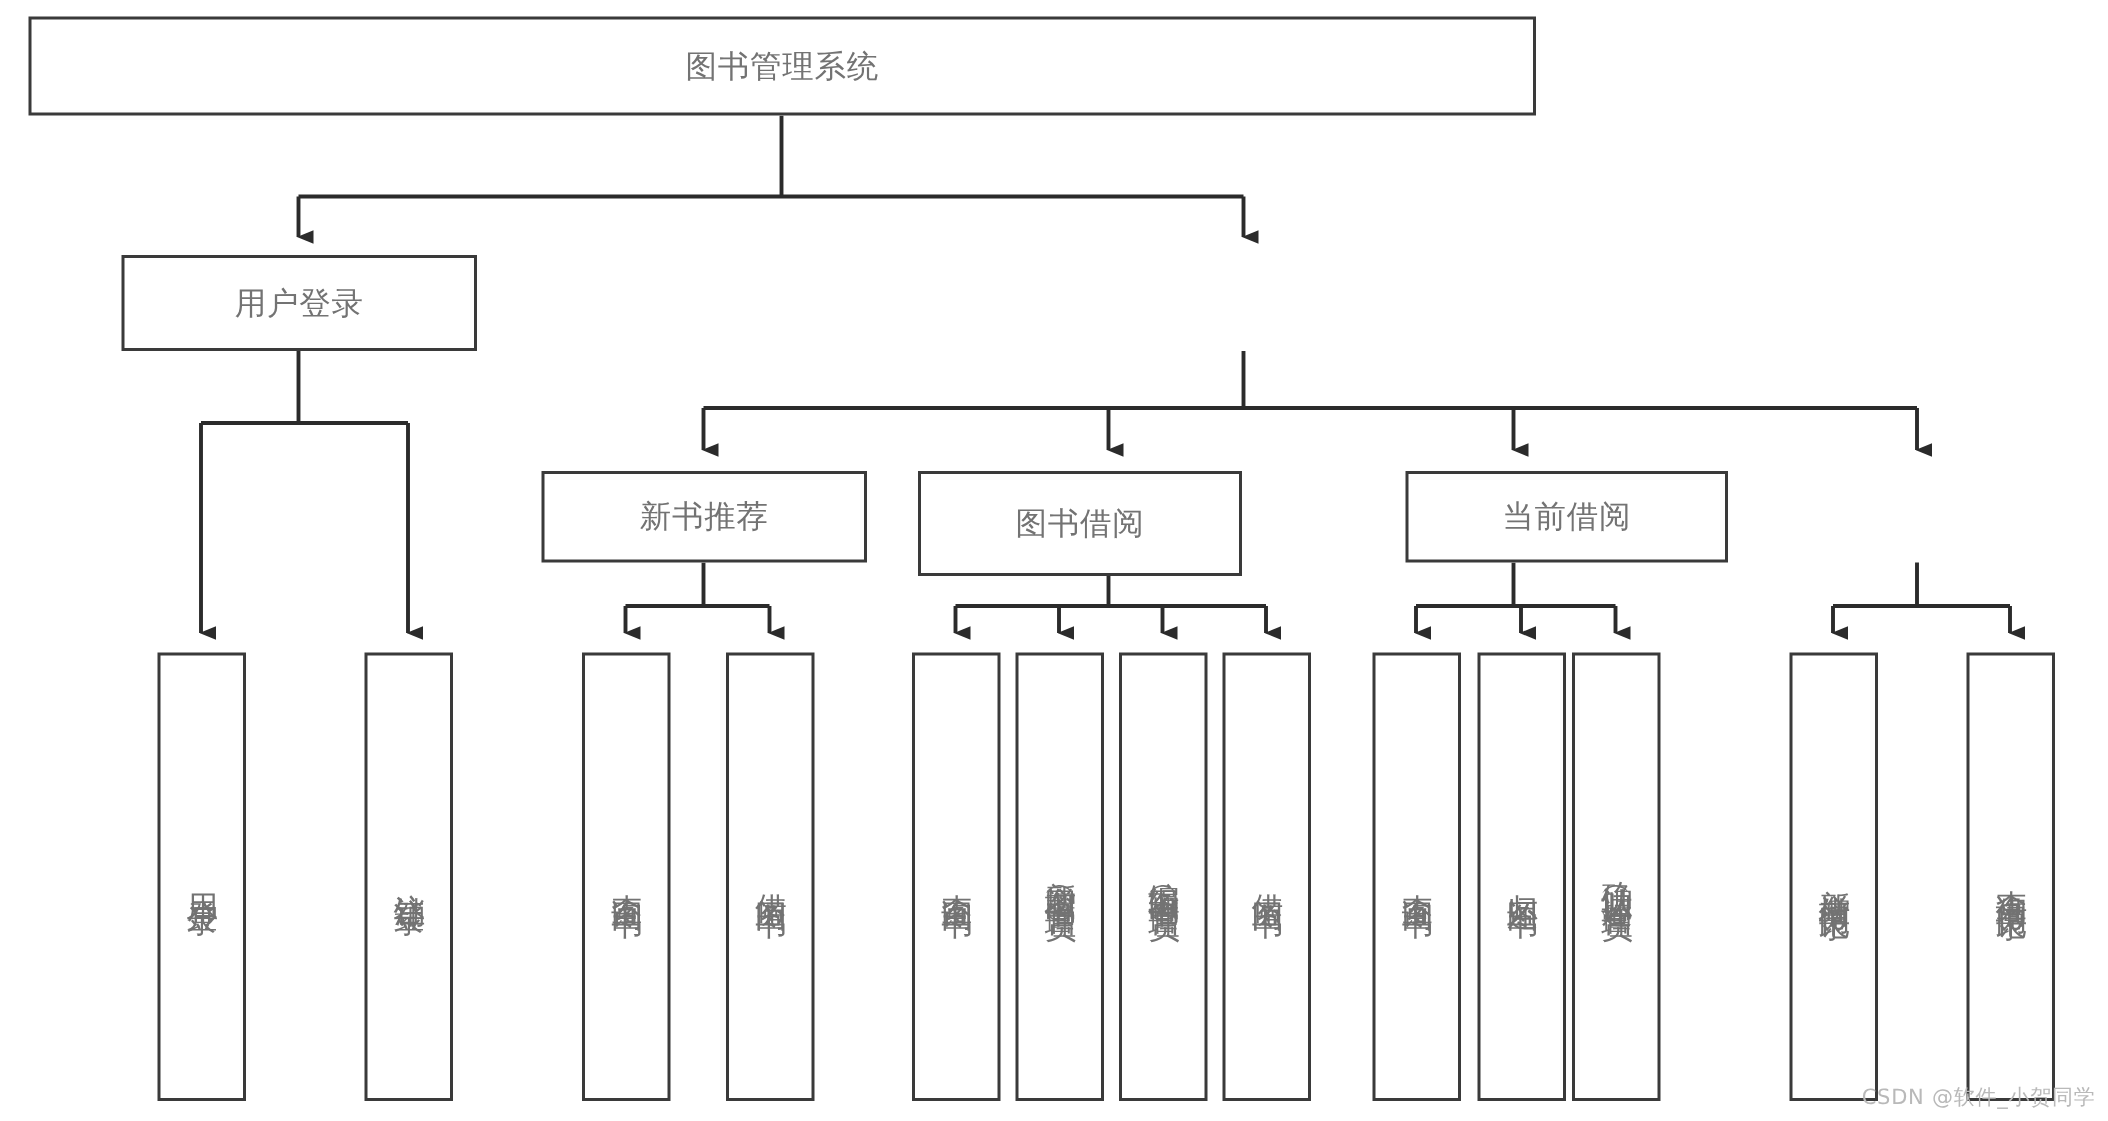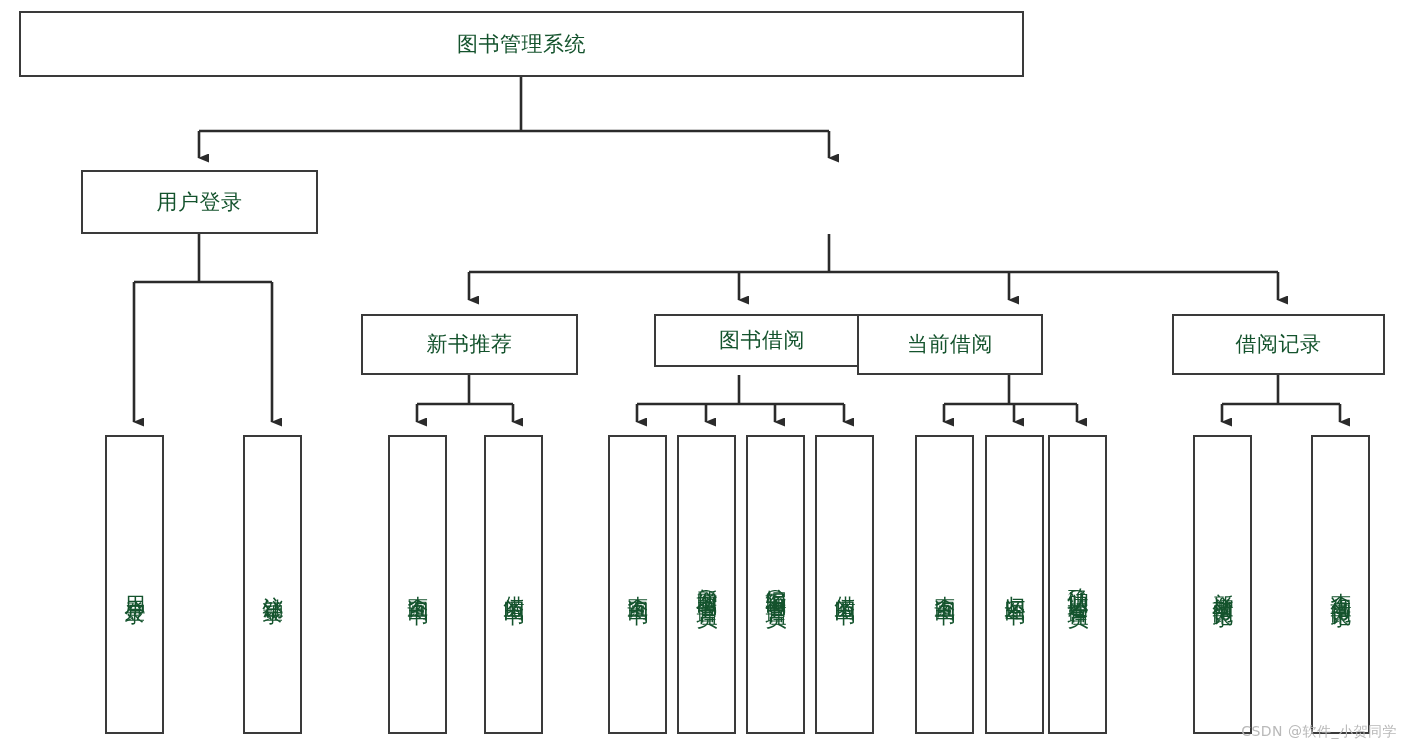--- a/index.html
+++ b/index.html
@@ -27,21 +27,21 @@
     height: 747px;
   }
   .node-box {
     position: absolute;
     box-sizing: border-box;
     border: 2px solid #3a3a3a;
     background: #ffffff;
     display: flex;
     align-items: center;
     justify-content: center;
-    color: #14532d;
+    color: #737373;
   }
   .node-label {
     display: block;
     text-align: center;
     line-height: 1.18;
     letter-spacing: 0.5px;
     white-space: pre-line;
   }
   .horiz-node .node-label {
     font-size: 21px;
@@ -129,28 +129,25 @@
     <span class="node-label">图书管理系统</span>
   </div>
 
   <div class="node-box horiz-node" style="left:81px; top:170px; width:237px; height:64px;">
     <span class="node-label">用户登录</span>
   </div>
 
   <div class="node-box horiz-node" style="left:361px; top:314px; width:217px; height:61px;font-family:Liberation Serif, serif;">
     <span class="node-label">新书推荐</span>
   </div>
-  <div class="node-box horiz-node" style="left:654px; top:314px; width:216px; height:53px;">
+  <div class="node-box horiz-node" style="left:612px; top:314px; width:216px; height:70px;">
     <span class="node-label">图书借阅</span>
   </div>
-  <div class="node-box horiz-node" style="left:857px; top:314px; width:186px; height:61px;">
+  <div class="node-box horiz-node" style="left:937px; top:314px; width:215px; height:61px;">
     <span class="node-label">当前借阅</span>
-  </div>
-  <div class="node-box horiz-node" style="left:1172px; top:314px; width:213px; height:61px;">
-    <span class="node-label">借阅记录</span>
   </div>
 
   <div class="node-box vert-node" style="left:105px; top:435px; width:59px; height:299px;">
     <span class="node-label">用户登录</span>
   </div>
   <div class="node-box vert-node" style="left:243px; top:435px; width:59px; height:299px;">
     <span class="node-label">注销登录</span>
   </div>
 
   <div class="node-box vert-node" style="left:388px; top:435px; width:59px; height:299px;">

